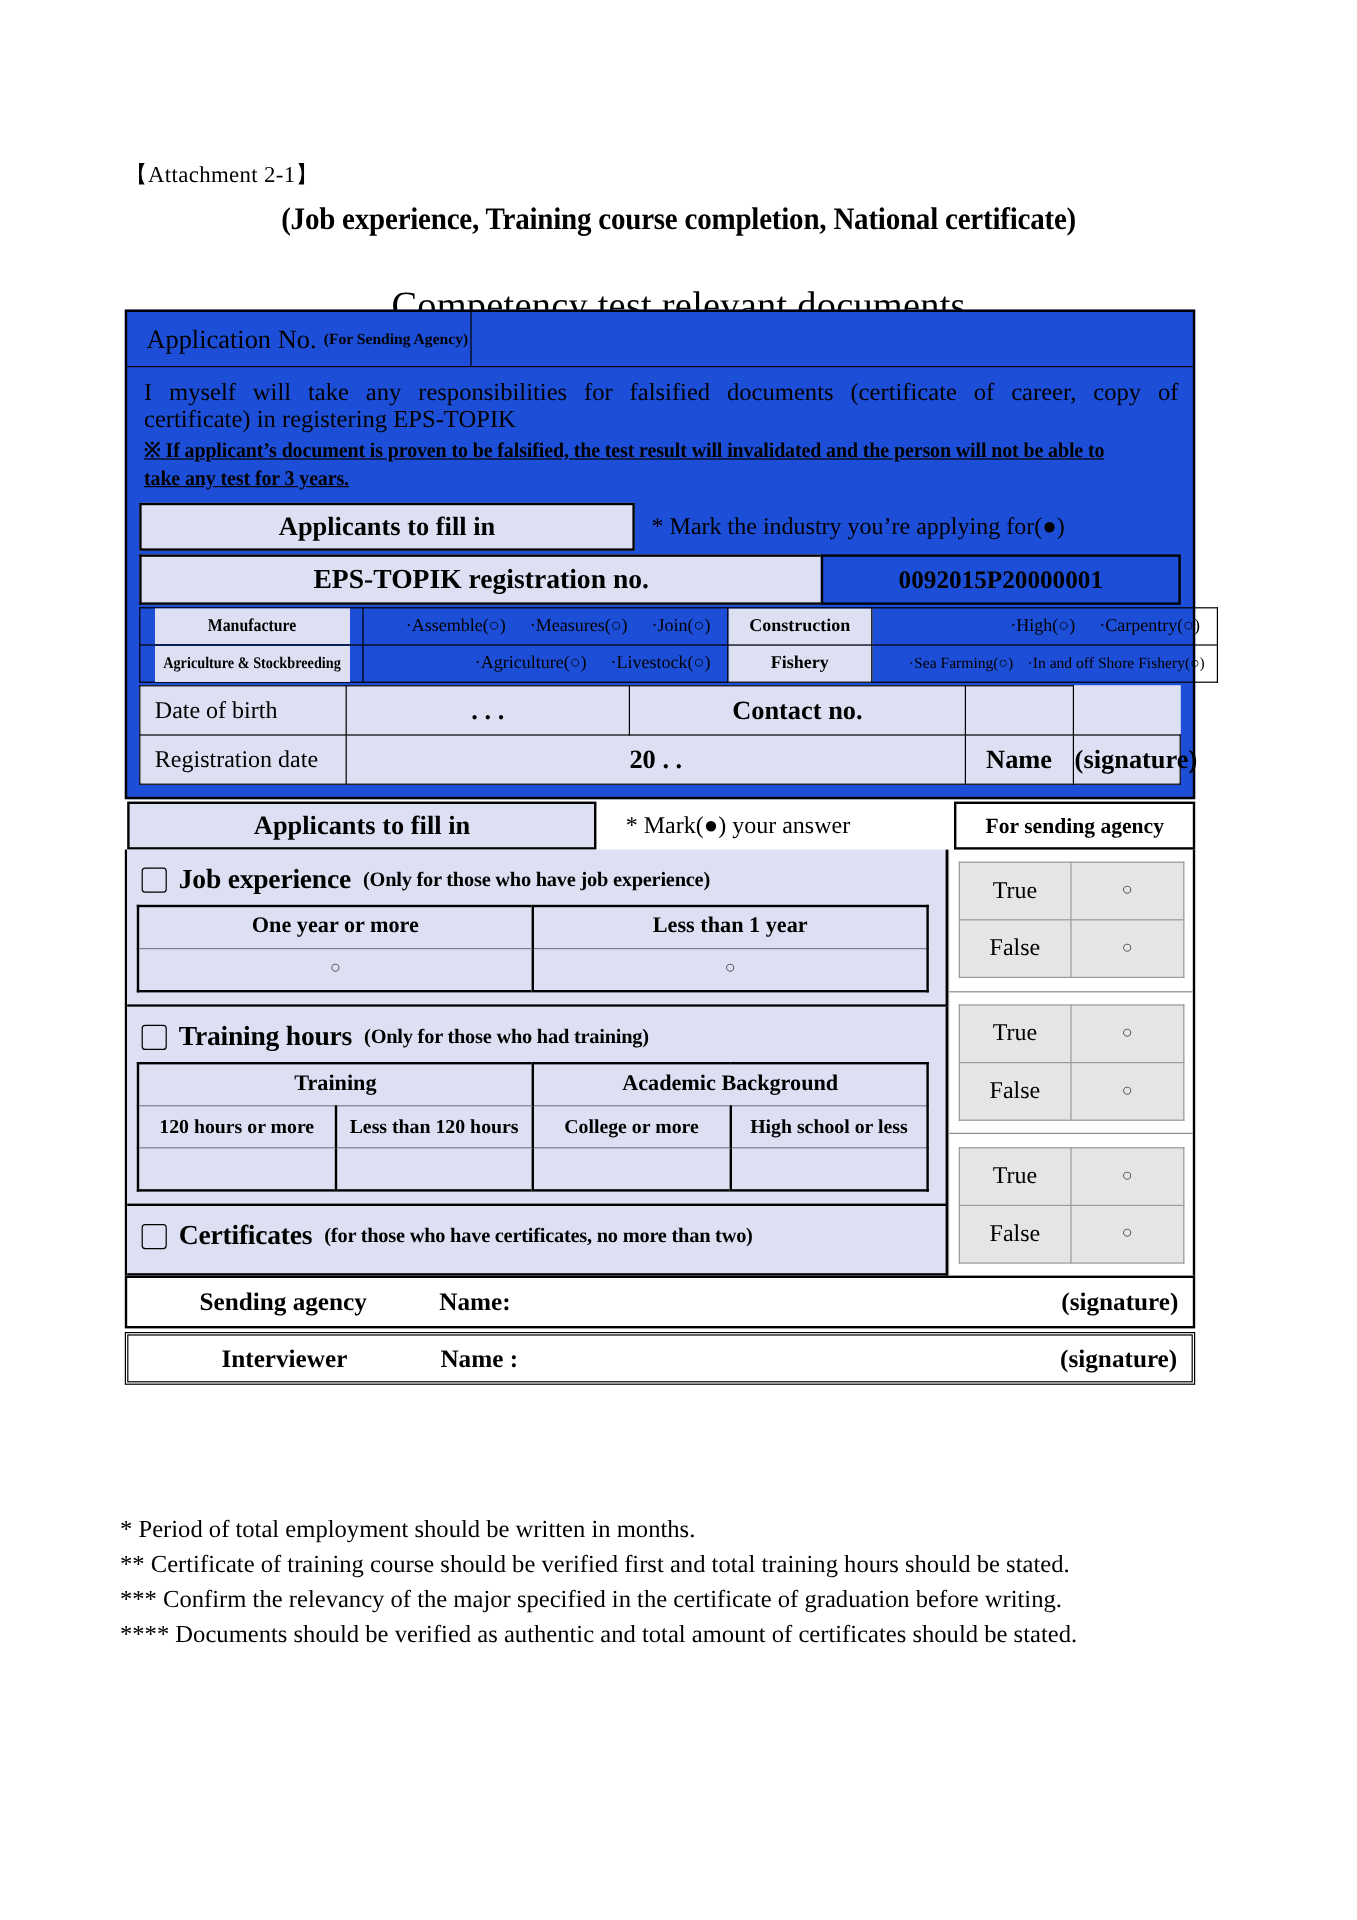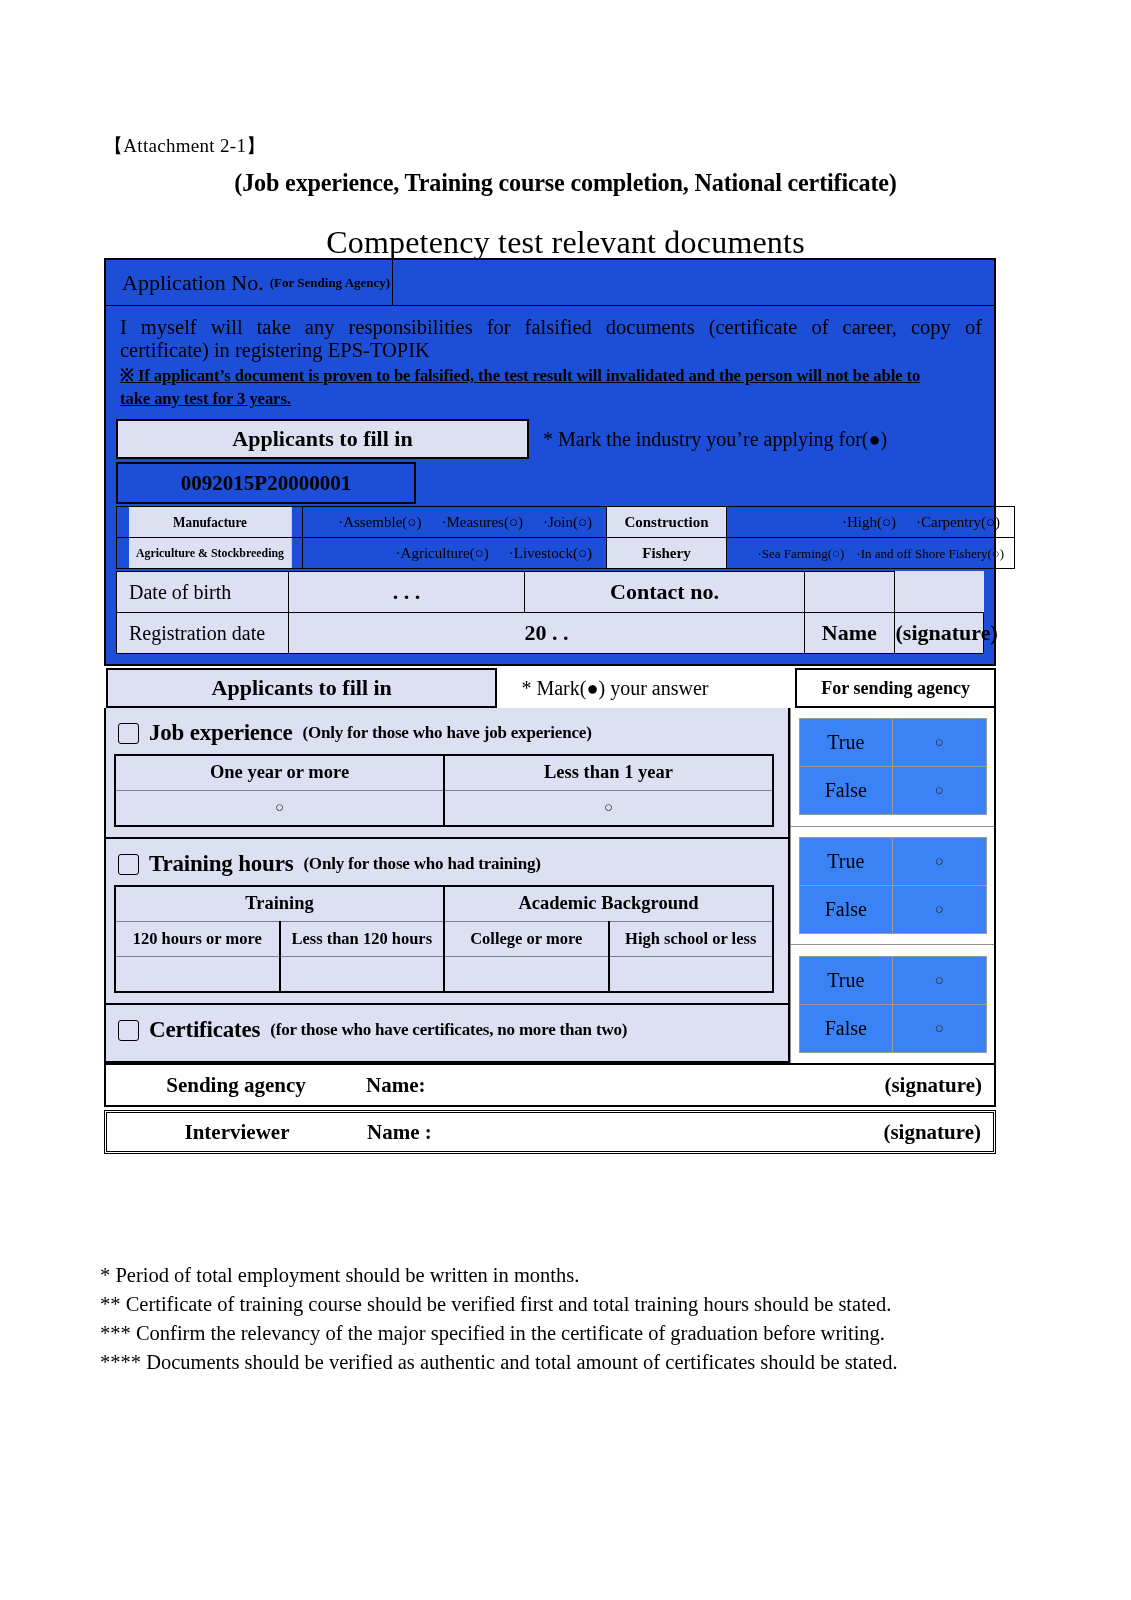--- a/index.html
+++ b/index.html
@@ -19,21 +19,21 @@
   }
   .title1{
     position:absolute;left:0;top:168px;width:1131px;
     text-align:center;
     font-weight:bold;font-size:26px;
     font-stretch:condensed;
     transform:scaleX(.93);
     letter-spacing:-.2px;
   }
   .title2{
-    position:absolute;left:0;top:224px;width:1131px;
+    position:absolute;left:0;top:236px;width:1131px;
     text-align:center;font-size:32px;
     letter-spacing:.2px;
   }
 
   
   .frame{
     position:absolute;left:104px;top:258px;
     width:892px;
     border:2.5px solid #000;
     box-sizing:border-box;
@@ -213,21 +213,21 @@
   }
   .inner td.hdr{height:35px;font-size:18.5px;}
   .inner td.cell{height:36px;font-weight:normal;}
   .inner td.vsep{border-left:2.3px solid #000;}
   .inner td.mark{font-size:15px;color:#333;}
 
   
   .tf-wrap{display:flex;align-items:center;justify-content:center;flex:1;}
   .tf{
     width:188px;border-collapse:collapse;table-layout:fixed;
-    border:1.2px solid #9a9a9a;background:#3b82f6;
+    border:1.2px solid #9a9a9a;background:#e5e5e5;
   }
   .tf td{
     border:1.2px solid #9a9a9a;height:48px;text-align:center;
     font-size:20px;box-sizing:border-box;
   }
   .tf td.o{font-size:15px;color:#333;}
 
   
   .sign-row{
     display:flex;align-items:center;
@@ -281,20 +281,21 @@
     </div>
 
     <div class="blk1">
 
       <div class="bar-row">
         <div class="bluebar">Applicants to fill in</div>
         <div class="marknote">* Mark the industry you’re applying for(●)</div>
       </div>
 
       <div class="regno-row">
+        <div class="regno-label">EPS-TOPIK registration no.</div>
         <div class="regno-val">0092015P20000001</div>
       </div>
 
       <table class="ind-table">
         <tbody>
             <tr>
           <td class="ind-head wide" style="width:186px">Manufacture</td>
           <td class="ind-opts" style="width:304px">
             <span class="opt">·Assemble(○)</span><span class="opt">·Measures(○)</span><span class="opt">·Join(○)</span>
           </td>

